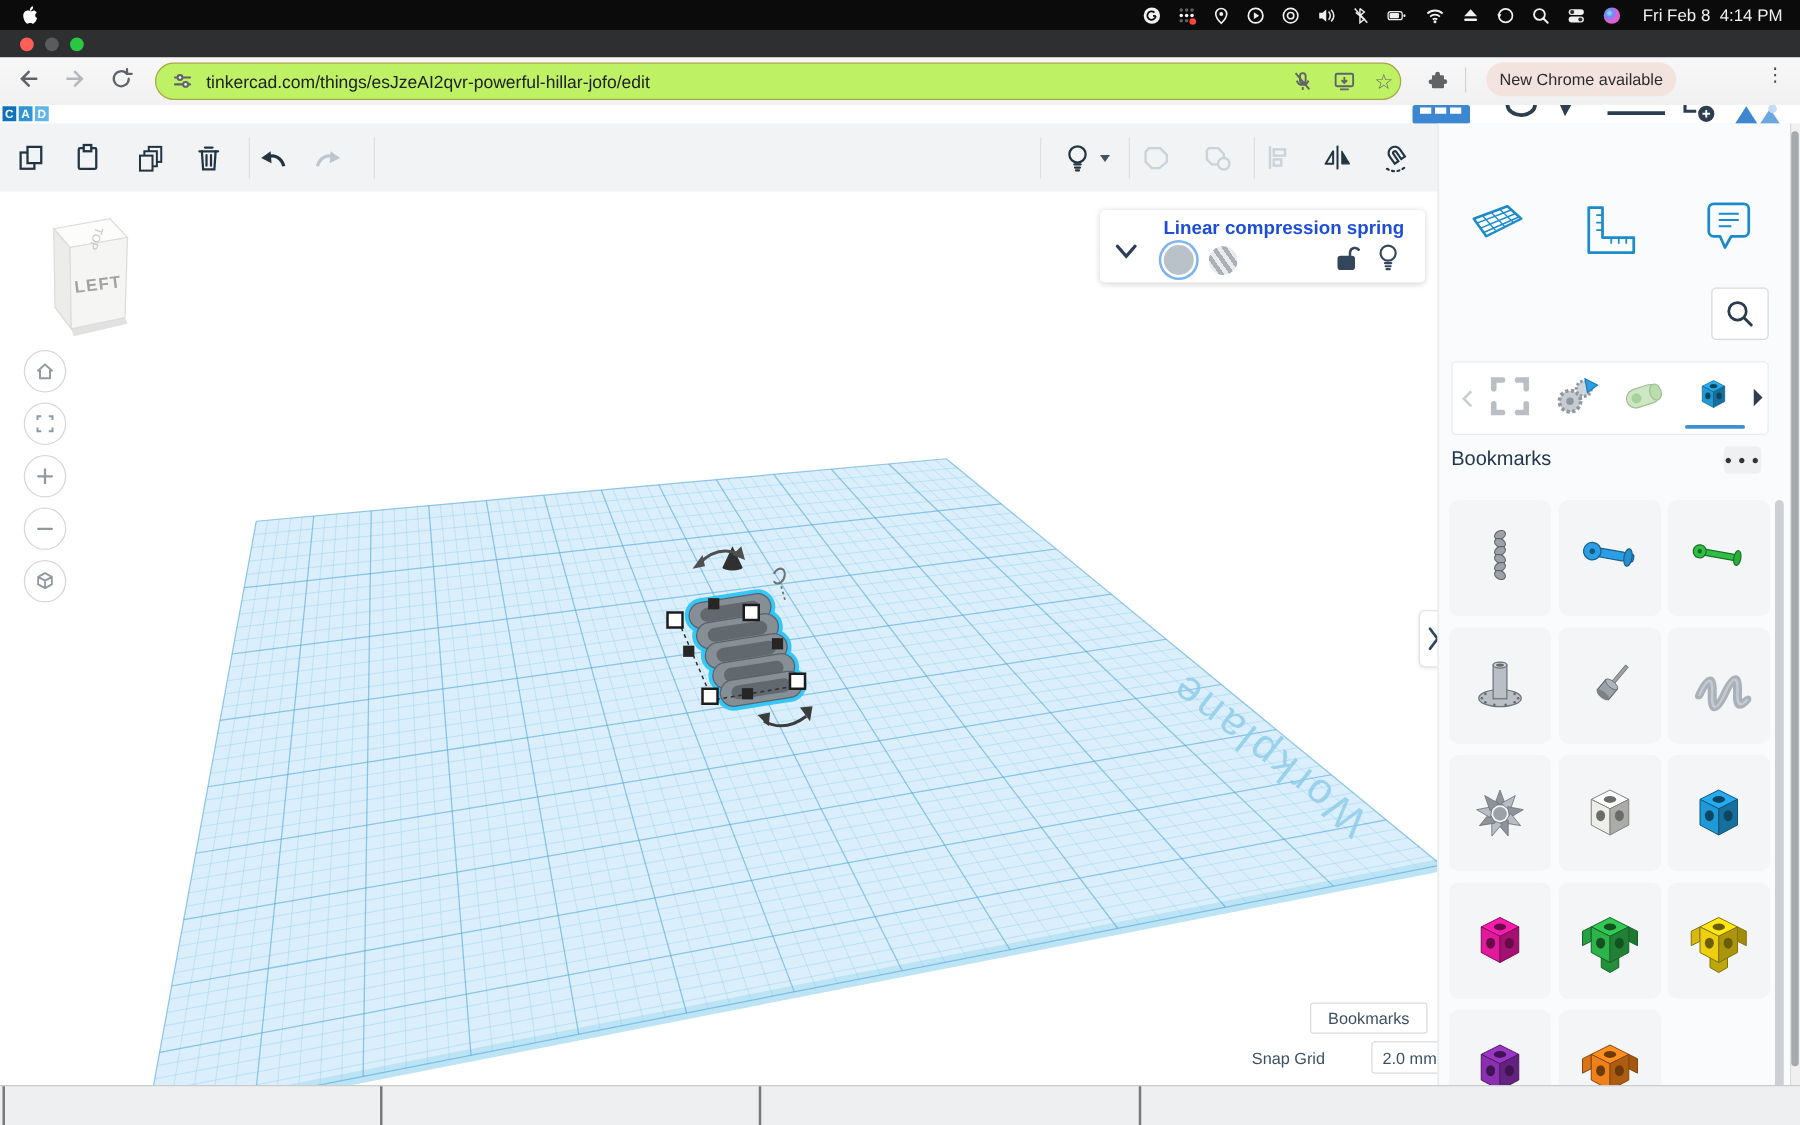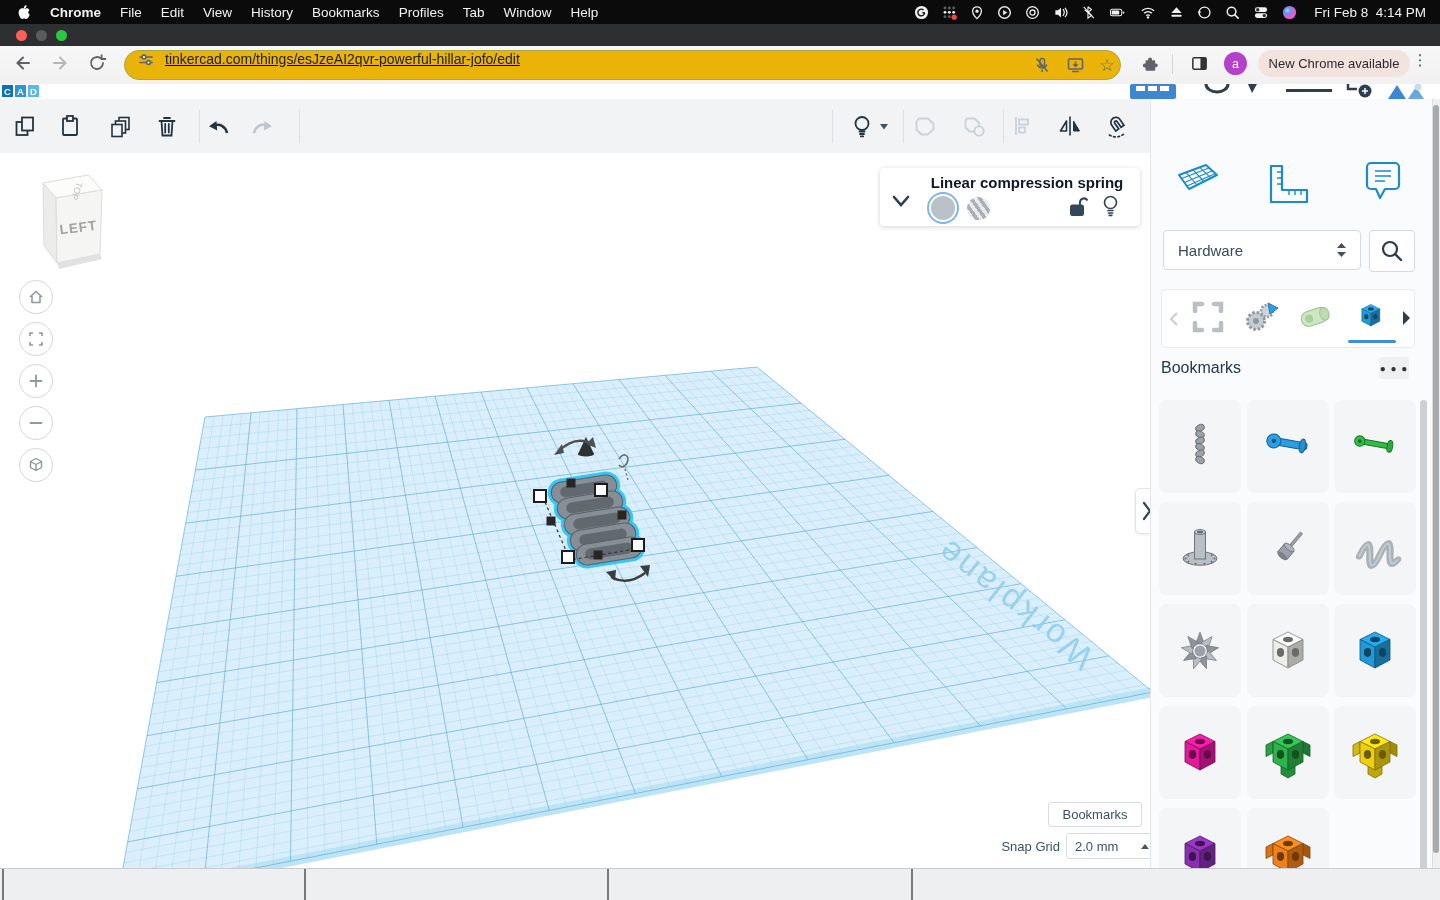--- a/index.html
+++ b/index.html
@@ -16,59 +16,59 @@
   .menubar-right{display:flex;align-items:center;gap:13px;padding-right:14px;}
   .sticon{display:flex;align-items:center;}
   .clock{margin-left:4px;white-space:pre;}
   
   .titlebar{left:0;top:24px;width:1440px;height:22px;background:#2e2f31;}
   .tl{position:absolute;top:5.5px;width:11px;height:11px;border-radius:50%;}
   
   .browserbar{left:0;top:46px;width:1440px;height:38px;background:linear-gradient(#f7f7f7,#f1f1f2);
     border-bottom:1px solid #dcdcdc;}
   .navico{position:absolute;top:52px;width:22px;height:22px;display:flex;align-items:center;justify-content:center;}
-  .omnibox{position:absolute;left:124px;top:50px;width:995px;height:28px;background:#eab308;
-    border:1.5px solid #a9a647;border-radius:15px;display:flex;text-decoration:underline;}
+  .omnibox{position:absolute;left:124px;top:50px;width:995px;height:28px;background:#bef264;
+    border:1.5px solid #a9a647;border-radius:15px;display:flex;align-items:center;}
   .urltext{font-size:14px;color:#202124;margin-left:10px;}
   .boxico{position:absolute;top:3px;width:22px;height:22px;display:flex;align-items:center;justify-content:center;}
   .avatar{position:absolute;left:1224px;top:52px;width:23px;height:23px;border-radius:50%;background:#b441c9;
     color:#fff;font-size:12.5px;display:flex;align-items:center;justify-content:center;}
-  .updatepill{position:absolute;left:1258px;top:50px;width:152px;height:27px;border-radius:14px;background:#f2e3de;
+  .updatepill{position:absolute;left:1189px;top:50px;width:152px;height:27px;border-radius:14px;background:#f2e3de;
     color:#2b2b2b;font-size:13px;display:flex;align-items:center;justify-content:center;}
   .kebab{position:absolute;left:1412px;top:51px;font-size:15px;color:#4a4a4a;width:16px;text-align:center;}
   
   .cadstrip{left:0;top:84px;width:1440px;height:15px;background:#fff;border-bottom:1px solid #e7e7e7;}
   .logoletter{position:absolute;top:1px;width:11px;height:12px;color:#fff;font-size:9.5px;font-weight:bold;
     display:flex;align-items:center;justify-content:center;}
   
   .tktoolbar{left:0;top:99px;width:1440px;height:54px;background:#f2f3f4;border-bottom:1px solid #e0e2e4;}
   .tkicon{position:absolute;top:112px;width:28px;height:28px;cursor:pointer;}
   .tkdiv{position:absolute;top:110px;width:1px;height:33px;background:#dde0e2;}
   .tbtn{position:absolute;top:110px;height:32px;background:#fff;border:1px solid #ccd2d7;border-radius:3px;
     font-size:14px;color:#31465c;display:flex;align-items:center;justify-content:center;cursor:pointer;}
   
   .scenewrap{left:0;top:153px;width:1150px;height:715px;background:#fff;overflow:hidden;}
   .navbtn{position:absolute;left:19px;width:32px;height:32px;border-radius:50%;background:#fff;
     border:1px solid #d5d6d7;display:flex;align-items:center;justify-content:center;cursor:pointer;}
   
   .inspector{left:880px;top:168px;width:260px;height:58px;background:#fff;border-radius:4px;
     box-shadow:0 1px 5px rgba(0,0,0,.18);}
-  .insp-title{position:absolute;left:40px;top:6px;width:214px;text-align:center;font-size:15px;font-weight:bold;color:#0f172a;}
+  .insp-title{position:absolute;left:40px;top:6px;width:214px;text-align:center;font-size:15px;font-weight:bold;color:#1d4ed8;}
   .swatch1{position:absolute;left:51px;top:28px;width:24px;height:24px;border-radius:50%;background:#b9c1c9;
     box-shadow:0 0 0 2px #fff,0 0 0 4px #7db3ee;cursor:pointer;}
   .swatch2{position:absolute;left:87px;top:29px;width:23px;height:23px;border-radius:50%;cursor:pointer;
     background:repeating-linear-gradient(55deg,#aab0b5 0 3.5px,#e8eaec 3.5px 7px);}
   
   .collapse{left:1135px;top:488px;width:22px;height:44px;background:#fff;border:1px solid #e4e4e4;
     border-radius:5px;box-shadow:0 1px 3px rgba(0,0,0,.08);display:flex;align-items:center;justify-content:center;cursor:pointer;}
   
   .settingsbtn{left:1048px;top:802px;width:92px;height:23px;background:#fff;border:1px solid #d8dcdf;border-radius:3px;
     font-size:13px;color:#3c5064;display:flex;align-items:center;justify-content:center;cursor:pointer;}
   .snaplabel{left:930px;top:839px;width:130px;text-align:right;font-size:13px;color:#3c5064;}
-  .snapselect{left:1066px;top:833px;width:74px;height:24px;background:#fff;border:1px solid #d8dcdf;border-radius:3px;
+  .snapselect{left:1097px;top:833px;width:74px;height:24px;background:#fff;border:1px solid #d8dcdf;border-radius:3px;
     display:flex;align-items:center;justify-content:space-between;padding:0 8px;font-size:13px;color:#3c5064;cursor:pointer;}
   .caret-up{width:0;height:0;border-left:4px solid transparent;border-right:4px solid transparent;border-bottom:5px solid #4a5661;}
   
   .sidebar{left:1150px;top:99px;width:282px;height:769px;background:#fafbfc;border-left:1px solid #e3e6e8;overflow:hidden;}
   .sbicon{position:absolute;cursor:pointer;}
   .hwselect{position:absolute;left:12px;top:131px;width:198px;height:40px;background:#fff;border:1px solid #d5dadd;
     border-radius:4px;display:flex;align-items:center;justify-content:space-between;padding:0 14px;box-sizing:border-box;
     font-size:15px;color:#3a4b5c;cursor:pointer;}
   .searchbtn{position:absolute;left:218px;top:131px;width:44px;height:40px;background:#fff;border:1px solid #d5dadd;
     border-radius:4px;display:flex;align-items:center;justify-content:center;cursor:pointer;}
@@ -93,32 +93,20 @@
 
 <div class="screen">
 
   <div class="abs menubar">
     <div class="menubar-left">
       <span>
         <svg width="15" height="17" viewBox="0 0 15 17">
             <path fill="#fff" d="M11.4,4.3c-.9,0-2,.6-2.6,.6-.6,0-1.5-.6-2.5-.6C4.3,4.3,2.6,6,2.6,8.5c0,3,2.2,6.4,3.5,6.4.6,0,1.1-.5,2.1-.5s1.4,.5,2.1,.5c1.4,0,3.3-3.2,3.3-4.5-1.7-.8-2-3.1-.1-4.2-.6-1-1.5-1.9-2.1-1.9Z M9.9,3.4c.7-.8,.6-2.1,.5-2.4-.8,.1-1.7,.7-2.1,1.5-.4,.7-.5,1.9-.4,2.2,.9,0,1.5-.6,2-1.3Z"></path>
           </svg>
       </span>
-      <span id="menu-items" style="display:flex;gap:19px;">
-          <span class="mi app">Chrome</span>
-          <span class="mi">File</span>
-          <span class="mi">Edit</span>
-          <span class="mi">View</span>
-          <span class="mi">History</span>
-          <span class="mi">Bookmarks</span>
-          <span class="mi">Profiles</span>
-          <span class="mi">Tab</span>
-          <span class="mi">Window</span>
-          <span class="mi">Help</span>
-        </span>
     </div>
     <div class="menubar-right">
       <span id="status-icons" style="display:flex;gap:13px;align-items:center;">
           <span class="sticon">
             <svg width="15" height="15" viewBox="0 0 16 16">
               <circle cx="8" cy="8" r="7" fill="#f2f2f2"></circle>
               <path d="M11.3,8.2 a3.6,3.6 0 1 1 -1.1,-2.8 M11.3,8.2 h-2.3" stroke="#111" stroke-width="1.5" fill="none"></path>
             </svg>
           </span>
           <span class="sticon">
@@ -697,27 +685,20 @@
         </svg>
       </span>
     <span class="sbicon" style="left:212px;top:60px;">
       <svg width="40" height="48" viewBox="0 0 40 48">
           <g stroke="#1b8bc9" stroke-width="2.2" fill="none" stroke-linejoin="round">
             <path d="M8,4 h24 a4,4 0 0 1 4,4 v18 a4,4 0 0 1 -4,4 h-10 l-5,9 -4,-9 h-5 a4,4 0 0 1 -4,-4 V8 a4,4 0 0 1 4,-4 Z"></path>
             <path d="M12,12 h16 M12,17 h16 M12,22 h10" stroke-width="1.6"></path>
           </g>
         </svg>
       </span>
-    <div class="hwselect">
-      <span>Hardware</span>
-      <svg width="9" height="14" viewBox="0 0 9 14">
-          <polygon points="0,5 4.5,0 9,5" fill="#44505a"></polygon>
-          <polygon points="0,9 4.5,14 9,9" fill="#44505a"></polygon>
-        </svg>
-    </div>
     <div class="searchbtn">
       <svg width="24" height="24" viewBox="0 0 24 24">
           <circle cx="10" cy="10" r="7" fill="none" stroke="#2b3c4e" stroke-width="2.2"></circle>
           <line x1="15.2" y1="15.2" x2="21" y2="21" stroke="#2b3c4e" stroke-width="2.4" stroke-linecap="round"></line>
         </svg>
     </div>
     <div class="carousel">
       <span class="abs" style="left:7px;top:21px;">
         <svg width="10" height="16" viewBox="0 0 10 16">
             <polyline points="8,2 2,8 8,14" fill="none" stroke="#c9ced2" stroke-width="2"></polyline>

